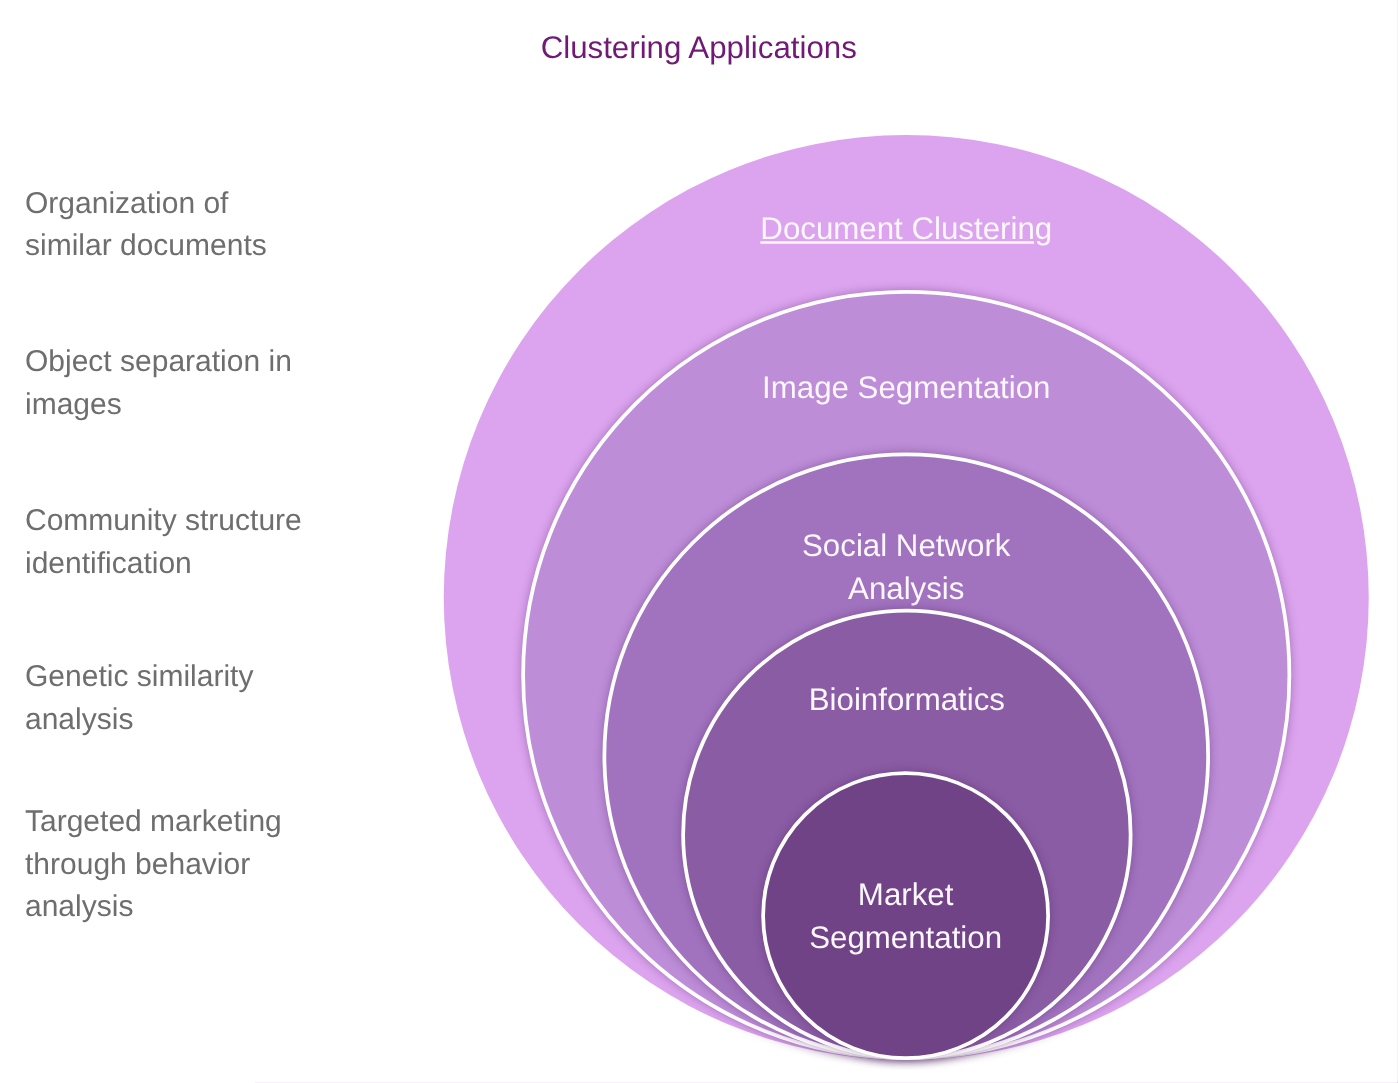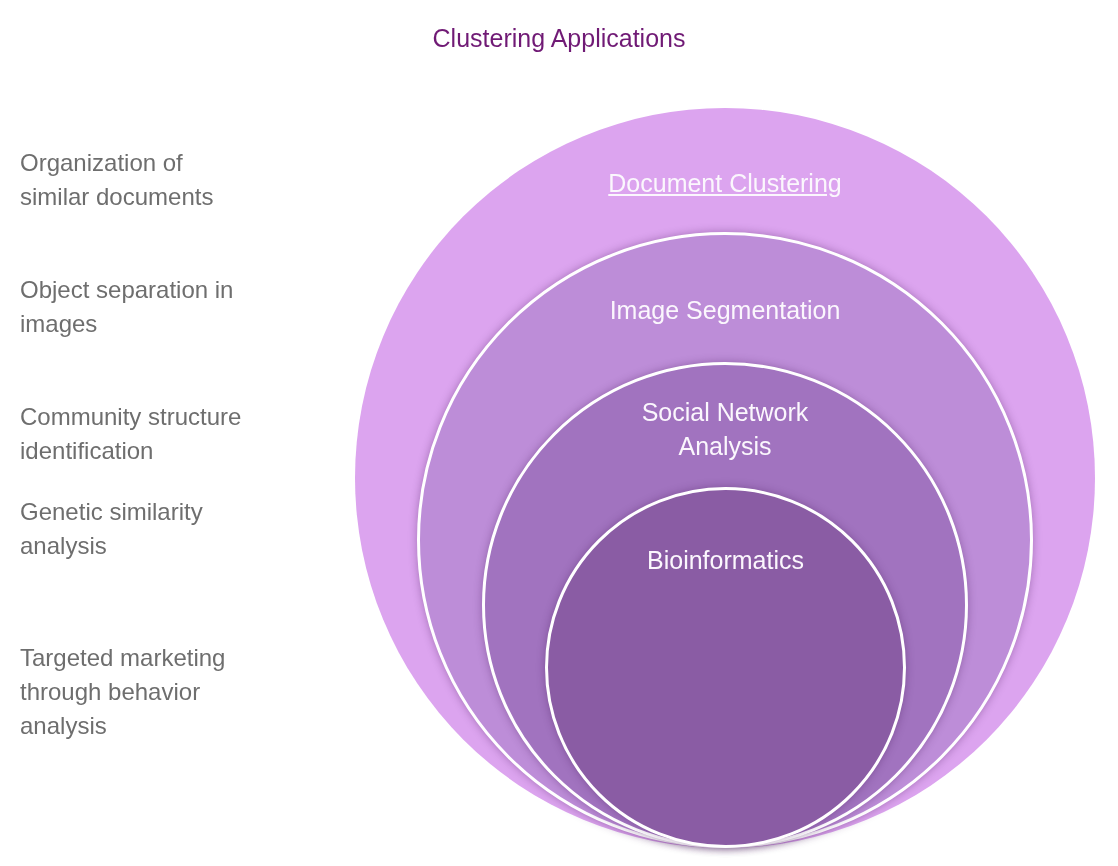--- a/index.html
+++ b/index.html
@@ -35,21 +35,21 @@
     width: 281px;
     text-align: left;
     font-size: 24px;
     line-height: 34px;
     color: #6e6e6e;
     transform: translateY(-50%);
   }
   .sl1 { top: 180px; }
   .sl2 { top: 307px; }
   .sl3 { top: 434px; }
-  .sl4 { top: 529px; }
+  .sl4 { top: 559px; }
   .sl5 { top: 692px; }
 
   
   .circle {
     position: absolute;
     border-radius: 50%;
     box-sizing: border-box;
   }
   .circle.bordered {
     border: 3px solid #ffffff;
@@ -66,21 +66,21 @@
     left: 0;
     width: 100%;
     transform: translateY(-50%);
     text-align: center;
     font-size: 25px;
     line-height: 34px;
     color: #fbf7fd;
   }
   .c1 .circle-label { top: 75px; text-decoration: underline; }
   .c2 .circle-label { top: 75px; }
-  .c3 .circle-label { top: 64px; }
+  .c3 .circle-label { top: 89px; }
   .c4 .circle-label { top: 70px; }
   .c5 .circle-label { top: 113px; }
 </style>
 </head>
 <body>
 
 <div class="canvas">
 
   <div class="title">Clustering Applications</div>
 
@@ -99,14 +99,17 @@
   </div>
 
   <div class="circle c3 bordered" style="background: rgb(161, 115, 191);">
     <span class="circle-label">Social Network<br>Analysis</span>
   </div>
 
   <div class="circle c4 bordered" style="background: rgb(138, 92, 164);">
     <span class="circle-label">Bioinformatics</span>
   </div>
 
+  <div class="circle c5 bordered" style="background: rgb(111, 67, 134);">
+    <span class="circle-label">Market<br>Segmentation</span>
+  </div>
 
 </div>
 
 </body></html>

